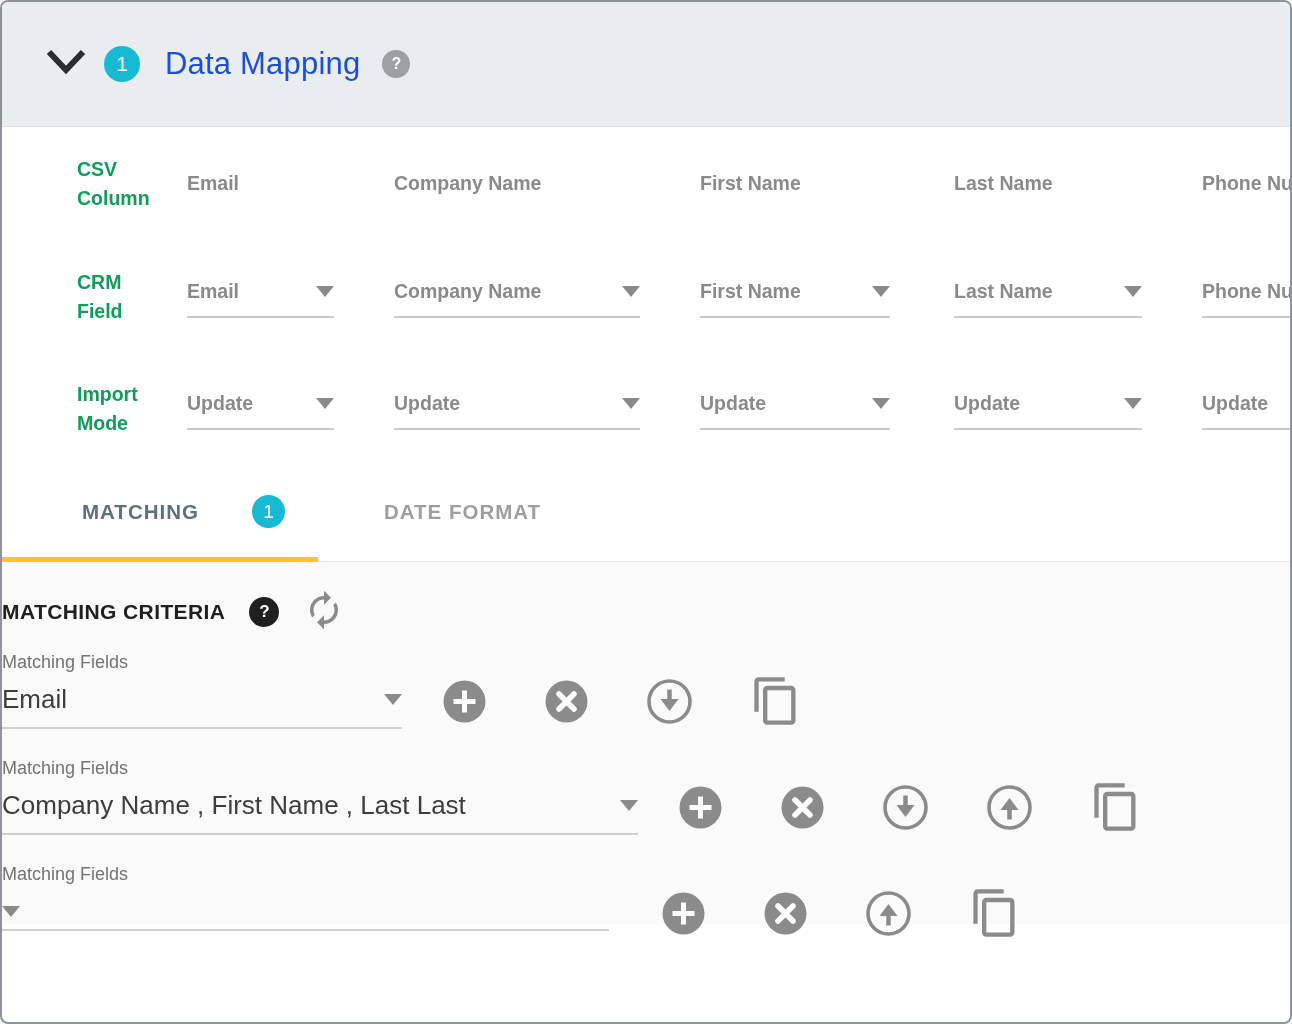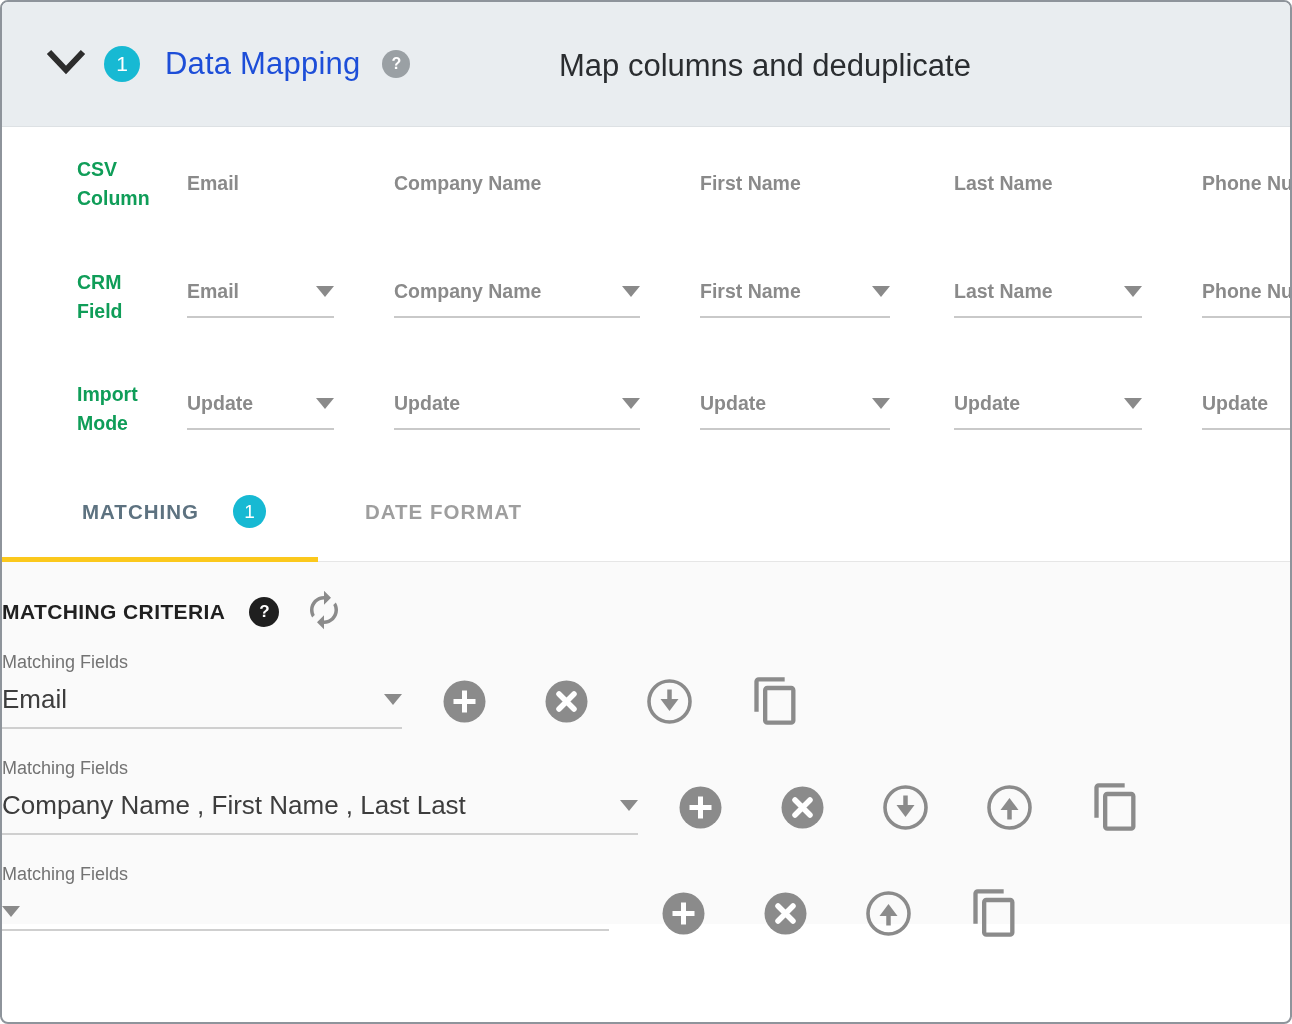--- a/index.html
+++ b/index.html
@@ -50,21 +50,21 @@
   }
   .u-select .val{color:#8a8a8a;font-weight:bold;font-size:19.5px;white-space:nowrap;}
   .tri{width:0;height:0;border-left:9px solid transparent;border-right:9px solid transparent;border-top:11px solid #8a8a8a;flex:0 0 auto;}
   .w-email{width:147px}.w-company{width:246px}.w-first{width:190px}.w-last{width:188px}.w-phone{width:240px}
   
   .tabbar{
     height:100px;background:#ffffff;position:relative;
     display:flex;align-items:center;padding-left:80px;
     border-bottom:1px solid #e6e6e6;
   }
-  .tab{display:flex;align-items:center;gap:34px;cursor:pointer;}
+  .tab{display:flex;align-items:center;gap:53px;cursor:pointer;}
   .tab-label-active{color:#5d7280;font-weight:bold;font-size:20.5px;letter-spacing:1px;}
   .tab-badge{
     width:33px;height:33px;border-radius:50%;background:#17b9d3;color:#fff;
     display:flex;align-items:center;justify-content:center;font-size:19px;
   }
   .tab-inactive{color:#9e9e9e;font-weight:bold;font-size:20.5px;letter-spacing:1px;margin-left:99px;cursor:pointer;}
   .tab-indicator{position:absolute;left:0;bottom:-1px;width:316px;height:5px;background:#fbc81c;}
   
   .matching{background:#fafafa;height:362px;}
   .mc-title-row{display:flex;align-items:center;gap:24px;padding-top:30px;height:70px;}
@@ -102,21 +102,20 @@
           </svg>
       </span>
     </span>
     <span class="step-badge">
       <span>1</span>
     </span>
     <span class="hdr-title">Data Mapping</span>
     <span class="help-gray">
       <span>?</span>
     </span>
-    <span class="hdr-subtitle">Map columns and deduplicate</span>
   </div>
 
   <div class="map-table">
 
     <div class="map-row row-csv">
       <div class="row-label">CSV
 Column</div>
       <div class="col-header">Email</div>
       <div class="col-header">Company Name</div>
       <div class="col-header">First Name</div>

